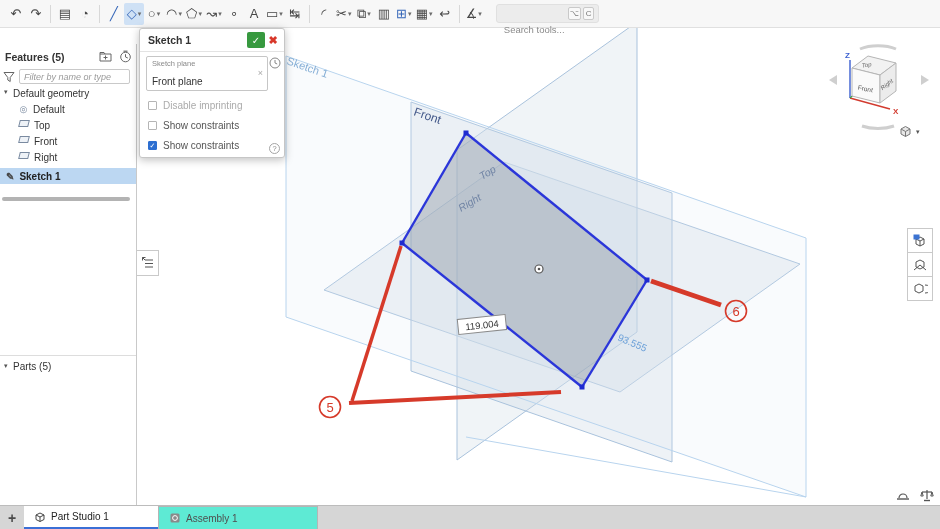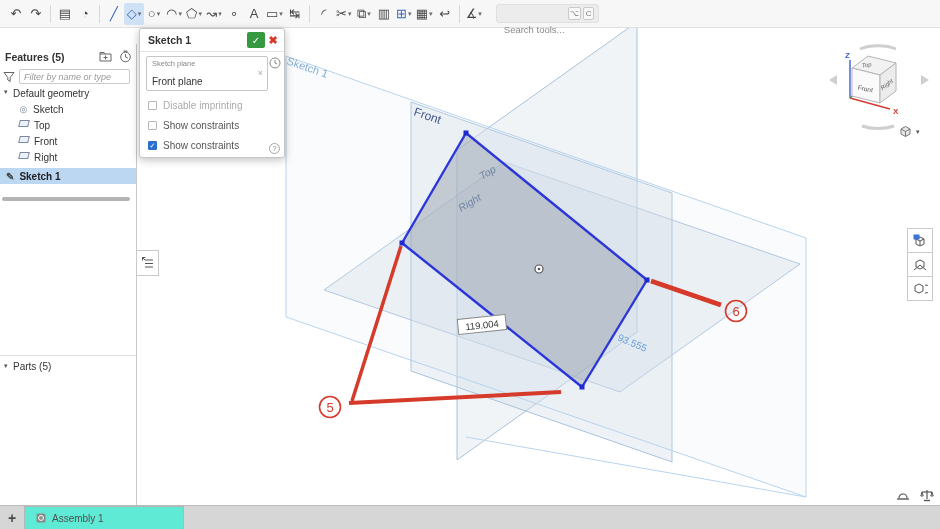--- a/index.html
+++ b/index.html
@@ -273,21 +273,21 @@
       </svg>
       <input class="filter-input" placeholder="Filter by name or type" style="">
     </div>
     <div class="tree-row">
       <span class="tree-chev">▾</span>
       <span>Default geometry</span>
     </div>
     <div class="tree-row">
       <span class="tree-ind"></span>
       <span class="tree-ico">◎</span>
-      <span>Sketch</span>
+      <span>Default</span>
     </div>
     <div class="tree-row">
       <span class="tree-ind"></span>
       <span class="plane-ico"></span>
       <span>Top</span>
     </div>
     <div class="tree-row">
       <span class="tree-ind"></span>
       <span class="plane-ico"></span>
       <span>Front</span>
@@ -411,20 +411,29 @@
         <line x1="7" y1="1" x2="7" y2="10" stroke="#555" stroke-width="1.2"></line>
         <line x1="2" y1="3" x2="12" y2="3" stroke="#555" stroke-width="1.2"></line>
         <path d="M2,3 L0.8,7 L3.2,7 Z M12,3 L10.8,7 L13.2,7 Z" fill="none" stroke="#555" stroke-width="1"></path>
         <line x1="4" y1="11.5" x2="10" y2="11.5" stroke="#555" stroke-width="1.4"></line>
       </svg>
     </div>
   </div>
 
   <div class="tabbar">
     <div class="tab-add">+</div>
+    <div class="tab active">
+      <span class="ticon">
+        <svg width="12" height="12" viewBox="0 0 12 12">
+          <polygon points="2,4 6,2 10,4 10,8.5 6,10.5 2,8.5" fill="none" stroke="#444" stroke-width="1"></polygon>
+          <path d="M2,4 L6,6 L10,4 M6,6 L6,10.5" fill="none" stroke="#444" stroke-width="1"></path>
+        </svg>
+      </span>
+      <span>Part Studio 1</span>
+    </div>
     <div class="tab inactive">
       <span class="ticon">
         <svg width="12" height="12" viewBox="0 0 12 12">
           <rect x="1.5" y="1.5" width="9" height="9" rx="1.5" fill="#8a8a8a"></rect>
           <circle cx="6" cy="6" r="2.4" fill="none" stroke="#fff" stroke-width="1"></circle>
         </svg>
       </span>
       <span>Assembly 1</span>
     </div>
   </div>

